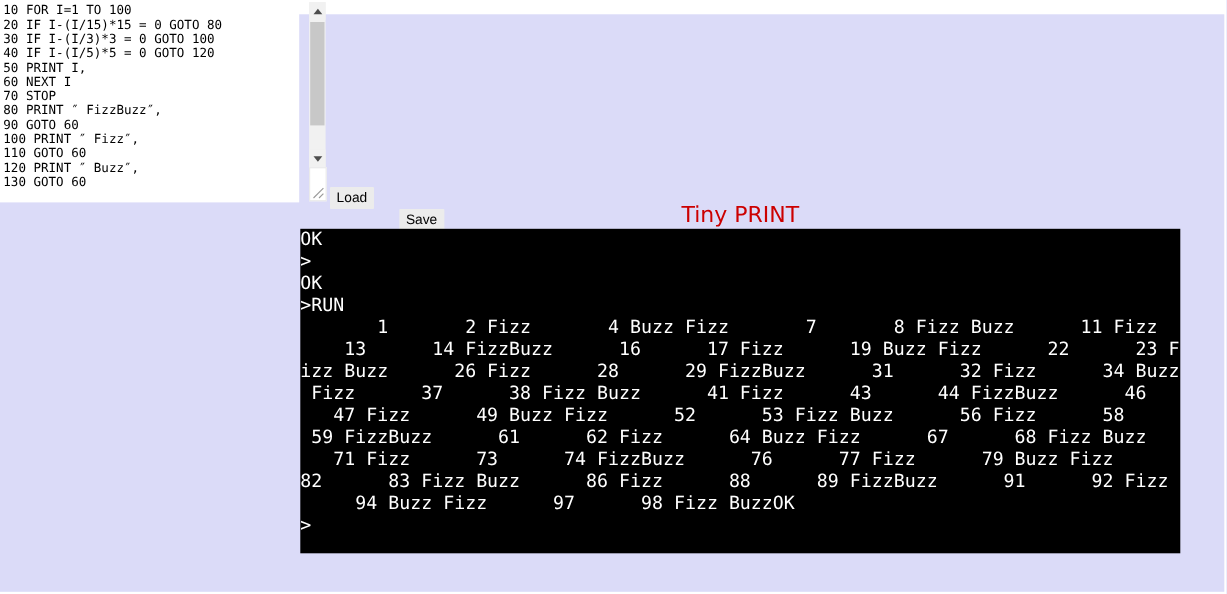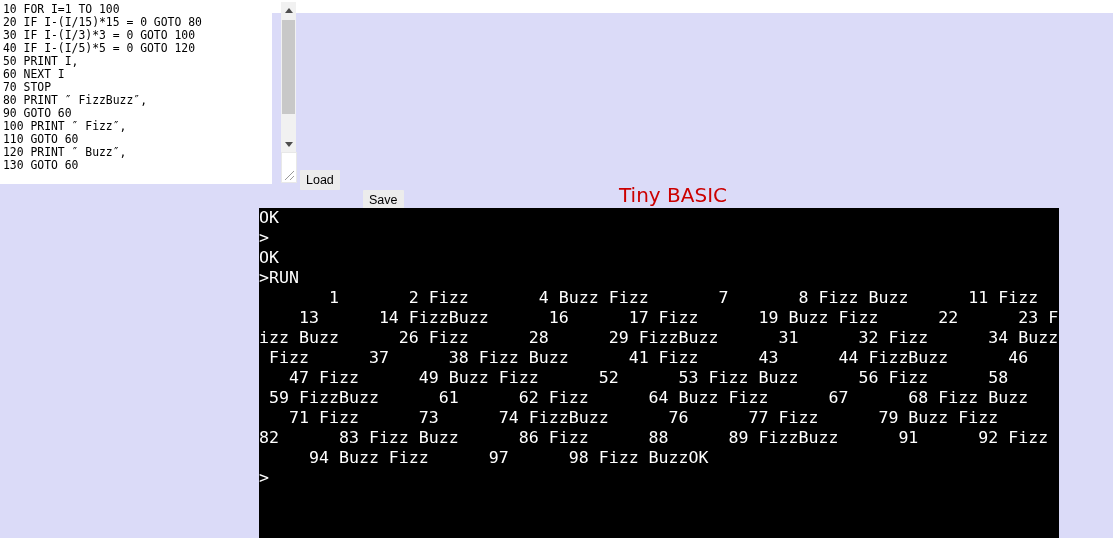--- a/index.html
+++ b/index.html
@@ -105,22 +105,22 @@
     text-align: center;
     font-family: "DejaVu Sans", sans-serif;
     font-size: 20px;
     line-height: 22px;
     color: #cc0000;
     z-index: 2;
   }
   
   .terminal {
     position: absolute;
-    left: 259px; top: 208px;
-    width: 800px; height: 330px;
+    left: 273px; top: 208px;
+    width: 800px; height: 295px;
     background: #000000;
     overflow: hidden;
     z-index: 2;
   }
   .terminal pre {
     margin: 0; padding: 0;
     font-family: "DejaVu Sans Mono", monospace;
     font-size: 16.6px;
     line-height: 20px;
     color: #ffffff;
@@ -160,21 +160,21 @@
   <svg width="13" height="13" viewBox="0 0 13 13">
     <line x1="12" y1="3" x2="3" y2="12" stroke="#999999" stroke-width="1"></line>
     <line x1="12" y1="8" x2="8" y2="12" stroke="#999999" stroke-width="1"></line>
   </svg>
 </div>
 
 <button class="tb-button load">Load</button>
 
 <button class="tb-button save">Save</button>
 
-<div class="app-title">Tiny BASIC</div>
+<div class="app-title">Tiny PRINT</div>
 
 <div class="terminal">
   <pre>OK
 &gt;
 OK
 &gt;RUN
        1       2 Fizz       4 Buzz Fizz       7       8 Fizz Buzz      11 Fizz
     13      14 FizzBuzz      16      17 Fizz      19 Buzz Fizz      22      23 F
 izz Buzz      26 Fizz      28      29 FizzBuzz      31      32 Fizz      34 Buzz
  Fizz      37      38 Fizz Buzz      41 Fizz      43      44 FizzBuzz      46

